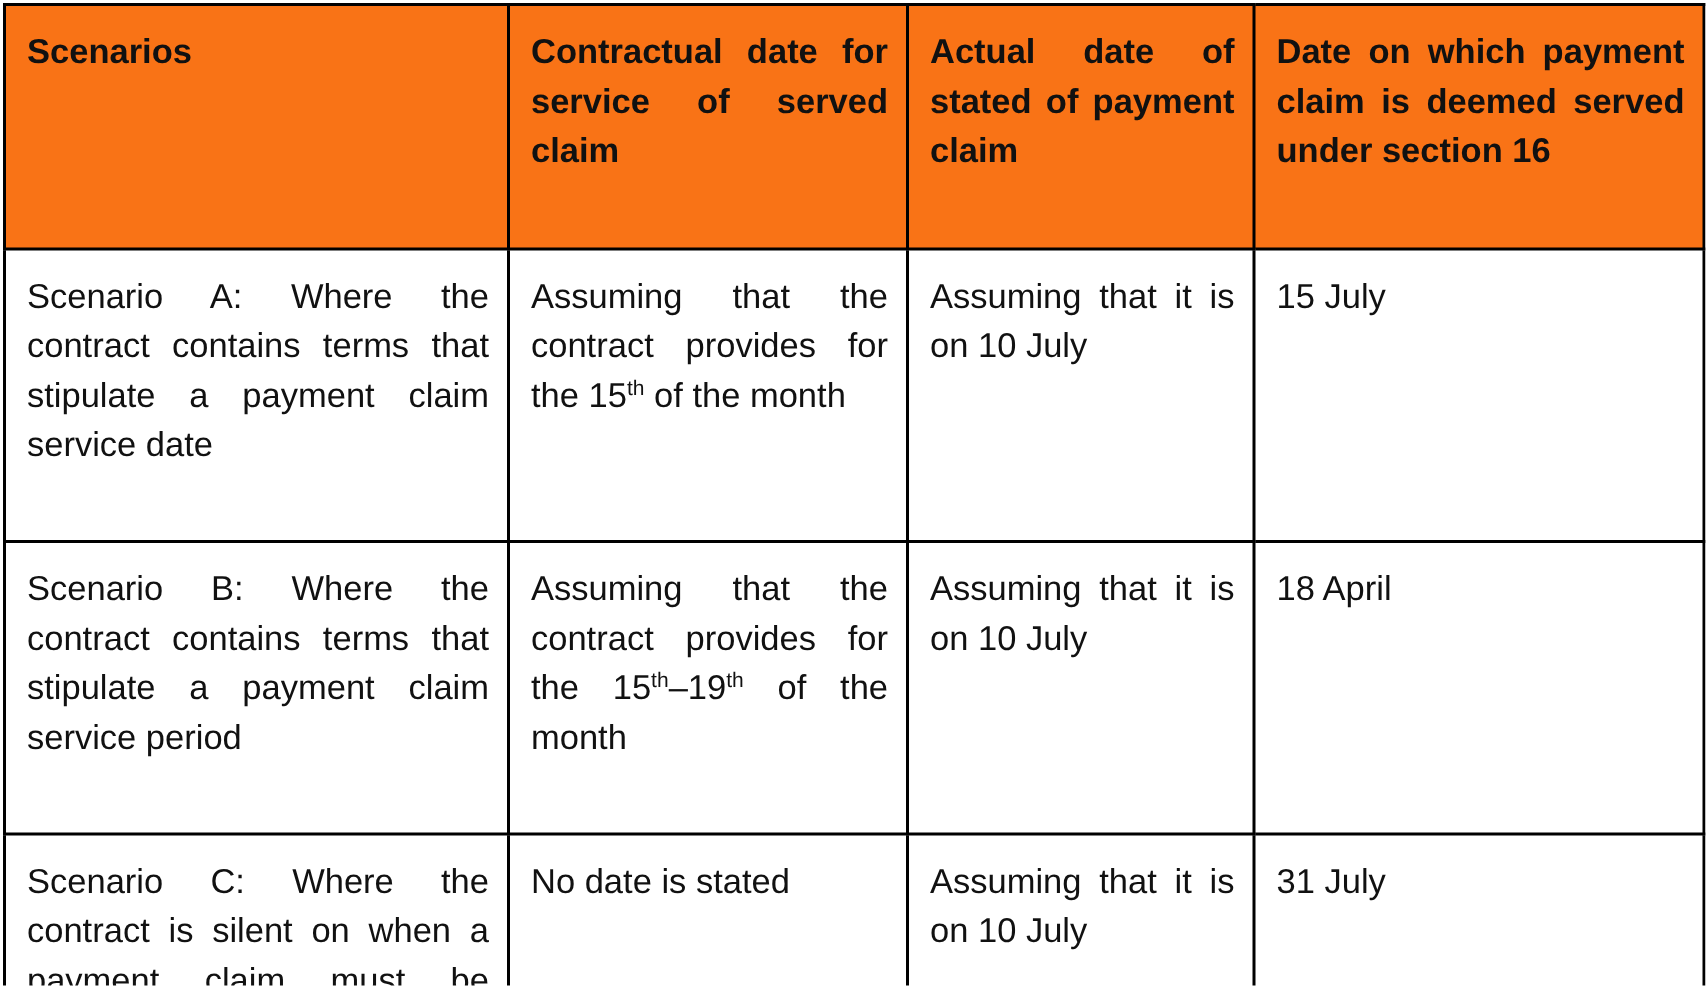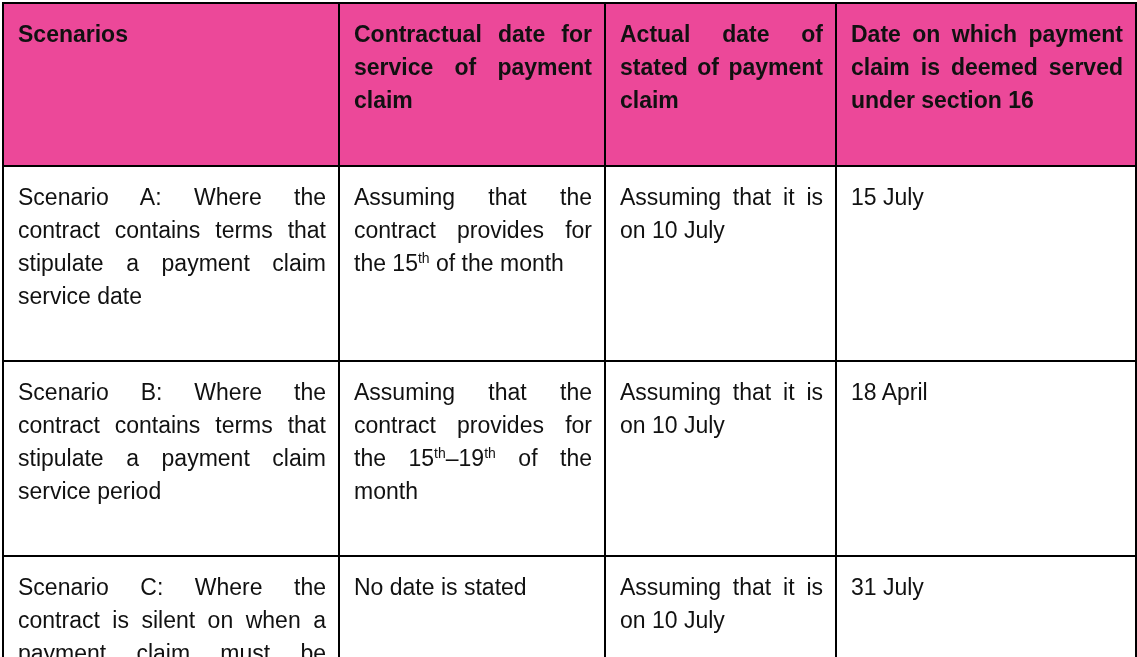--- a/index.html
+++ b/index.html
@@ -9,40 +9,40 @@
     border-collapse:collapse; table-layout:fixed;
     width:1133px;
     font-family:"Liberation Sans", sans-serif;
     font-size:23px; line-height:33px; color:#111;
   }
   td, th {
     border:2px solid #000; vertical-align:top;
     padding:14px 12px 0 14px; text-align:justify; text-align-last:left;
     box-sizing:border-box;
   }
-  th { background:#ec4899; font-weight:bold; height:163px; }
+  th { background:#f97316; font-weight:bold; height:163px; }
   td { height:195px; }
   tr.last td { height:128px; }
   sup { font-size:14px; line-height:0; vertical-align:8px; }
   col.c1 { width:336px; } col.c2 { width:266px; } col.c3 { width:231px; } col.c4 { width:300px; }
 </style>
 </head>
 <body>
 
 <table>
   <colgroup>
       <col class="c1">
       <col class="c2">
       <col class="c3">
       <col class="c4">
     </colgroup>
   <tbody>
       <tr>
     <th>Scenarios</th>
-    <th>Contractual date for service of payment claim</th>
+    <th>Contractual date for service of served claim</th>
     <th>Actual date of stated of payment claim</th>
     <th>Date on which payment claim is deemed served under section 16</th>
   </tr>
   <tr>
     <td>Scenario A: Where the contract contains terms that stipulate a payment claim service date</td>
     <td><span>Assuming that the contract provides for the 15</span><sup>th</sup><span></span><sup></sup><span> of the month</span></td>
     <td>Assuming that it is on 10 July</td>
     <td>15 July</td>
   </tr>
   <tr>

